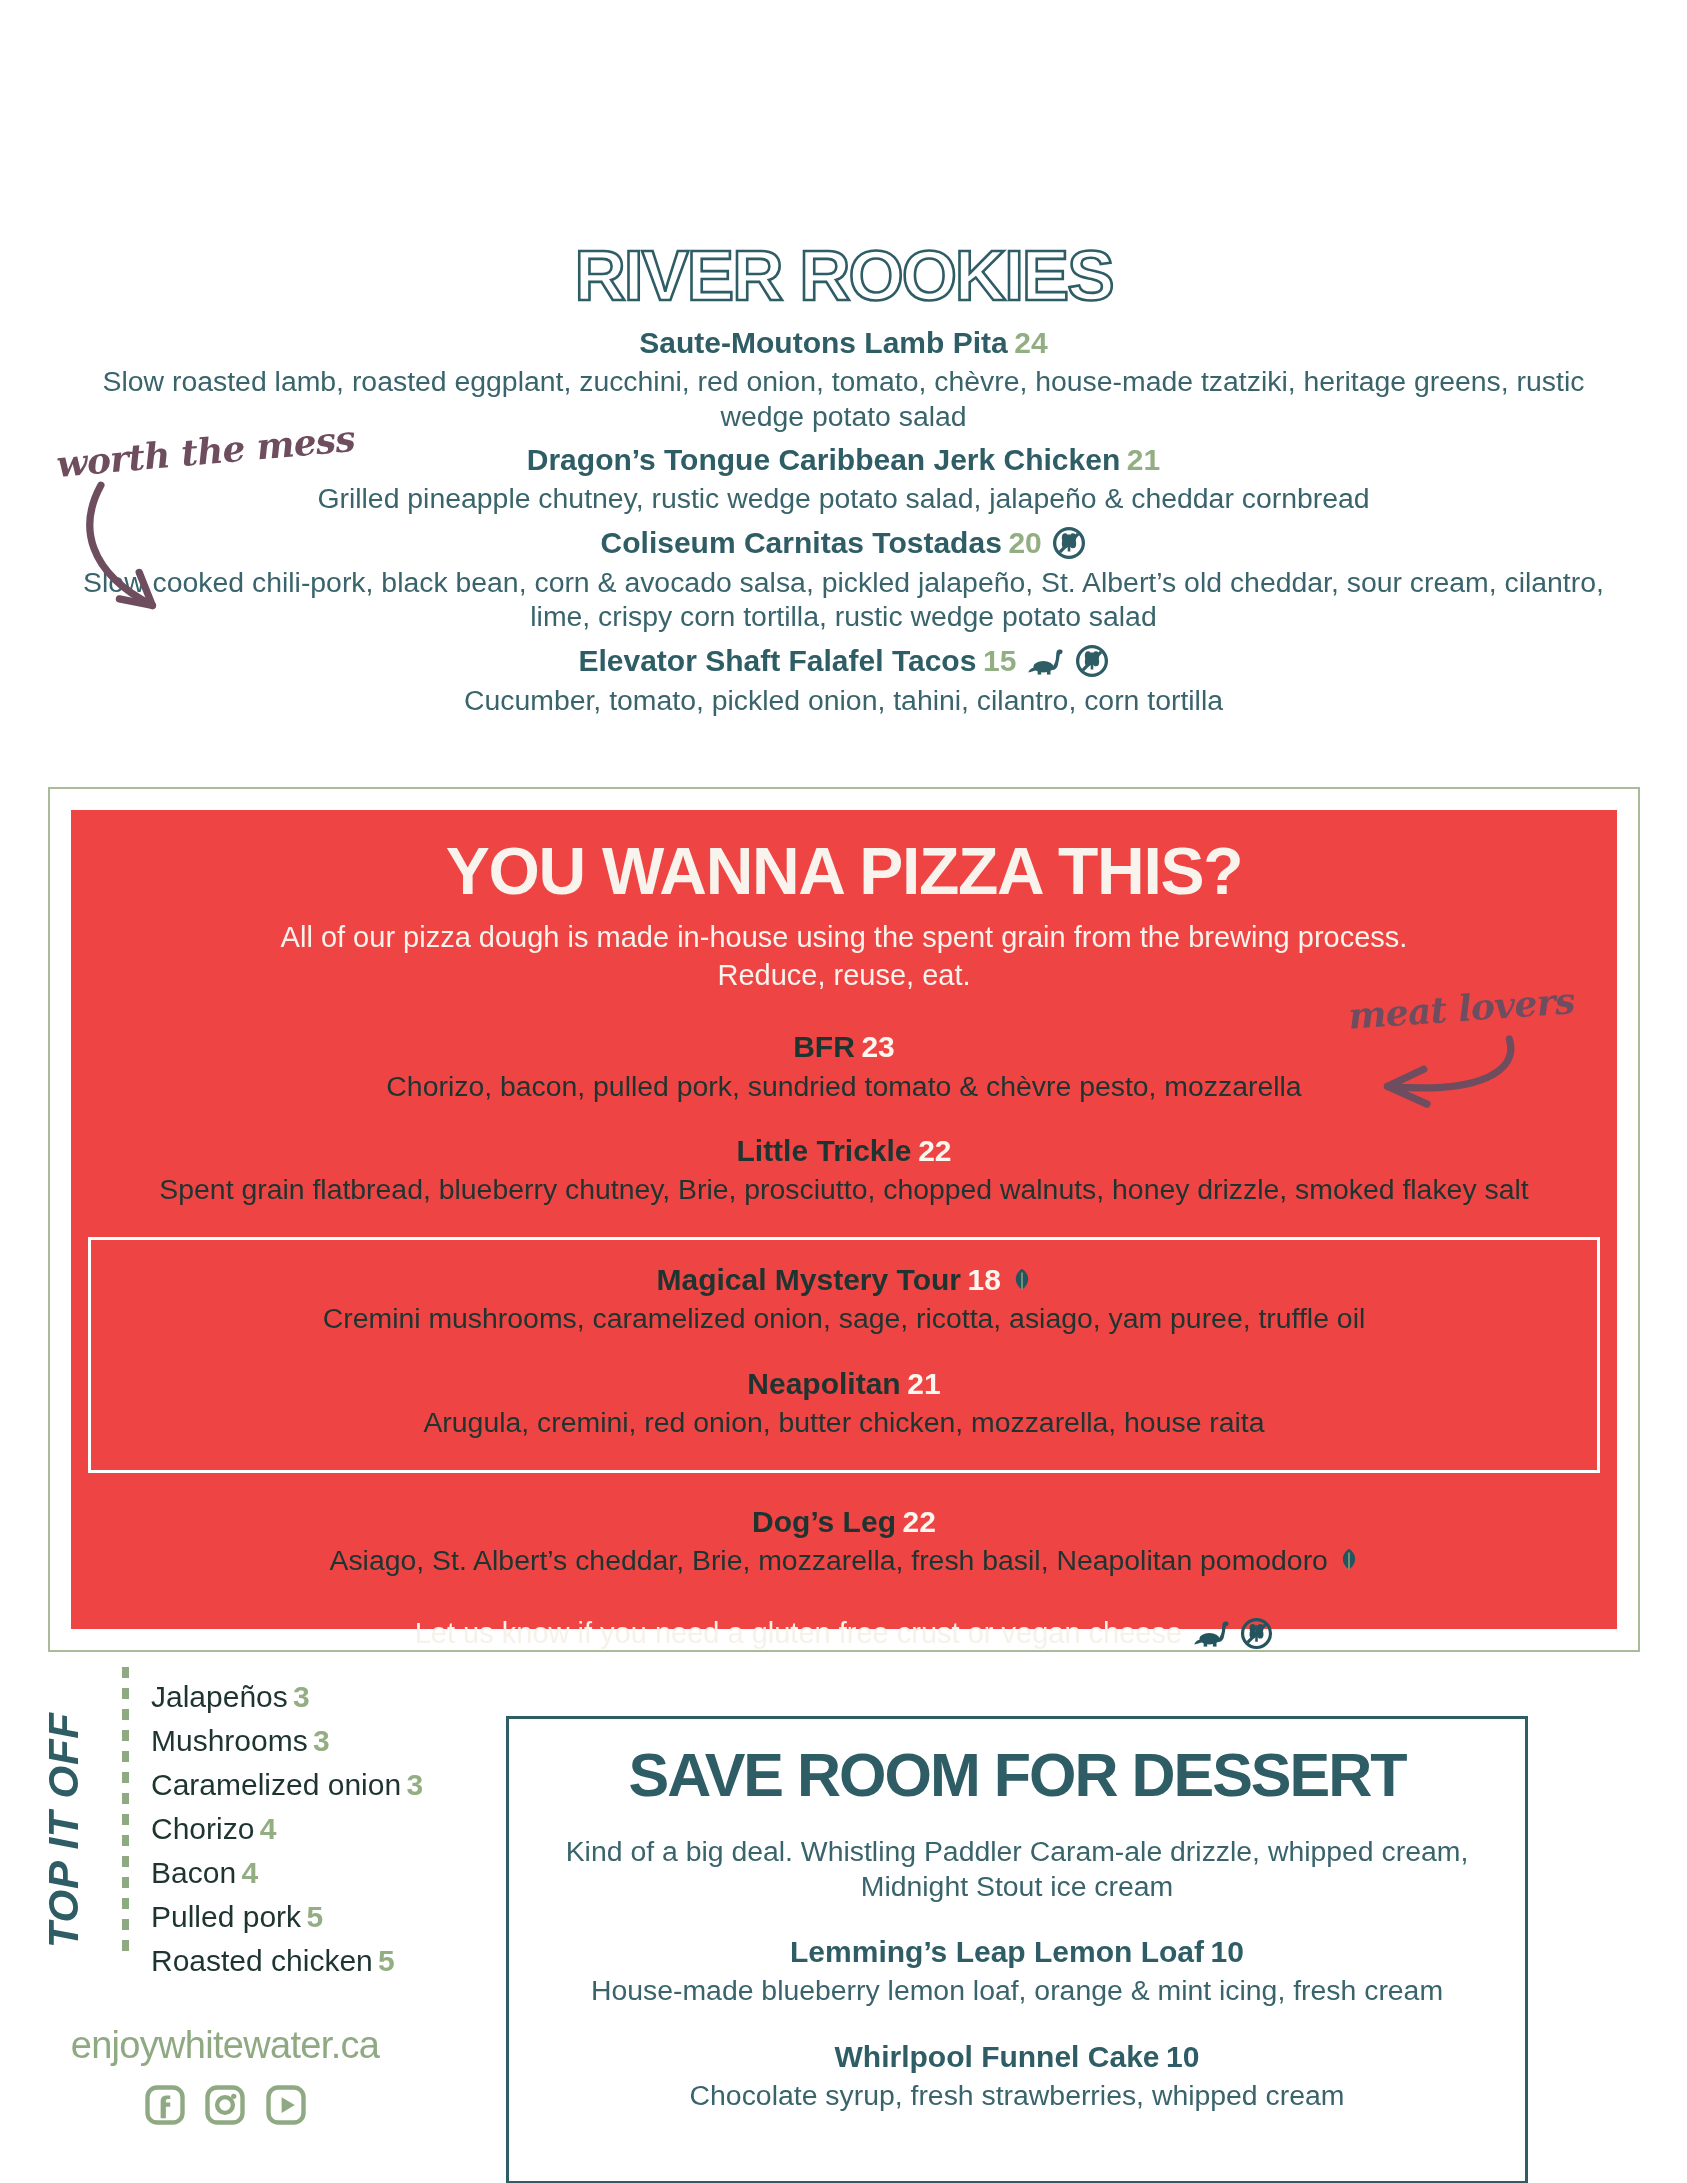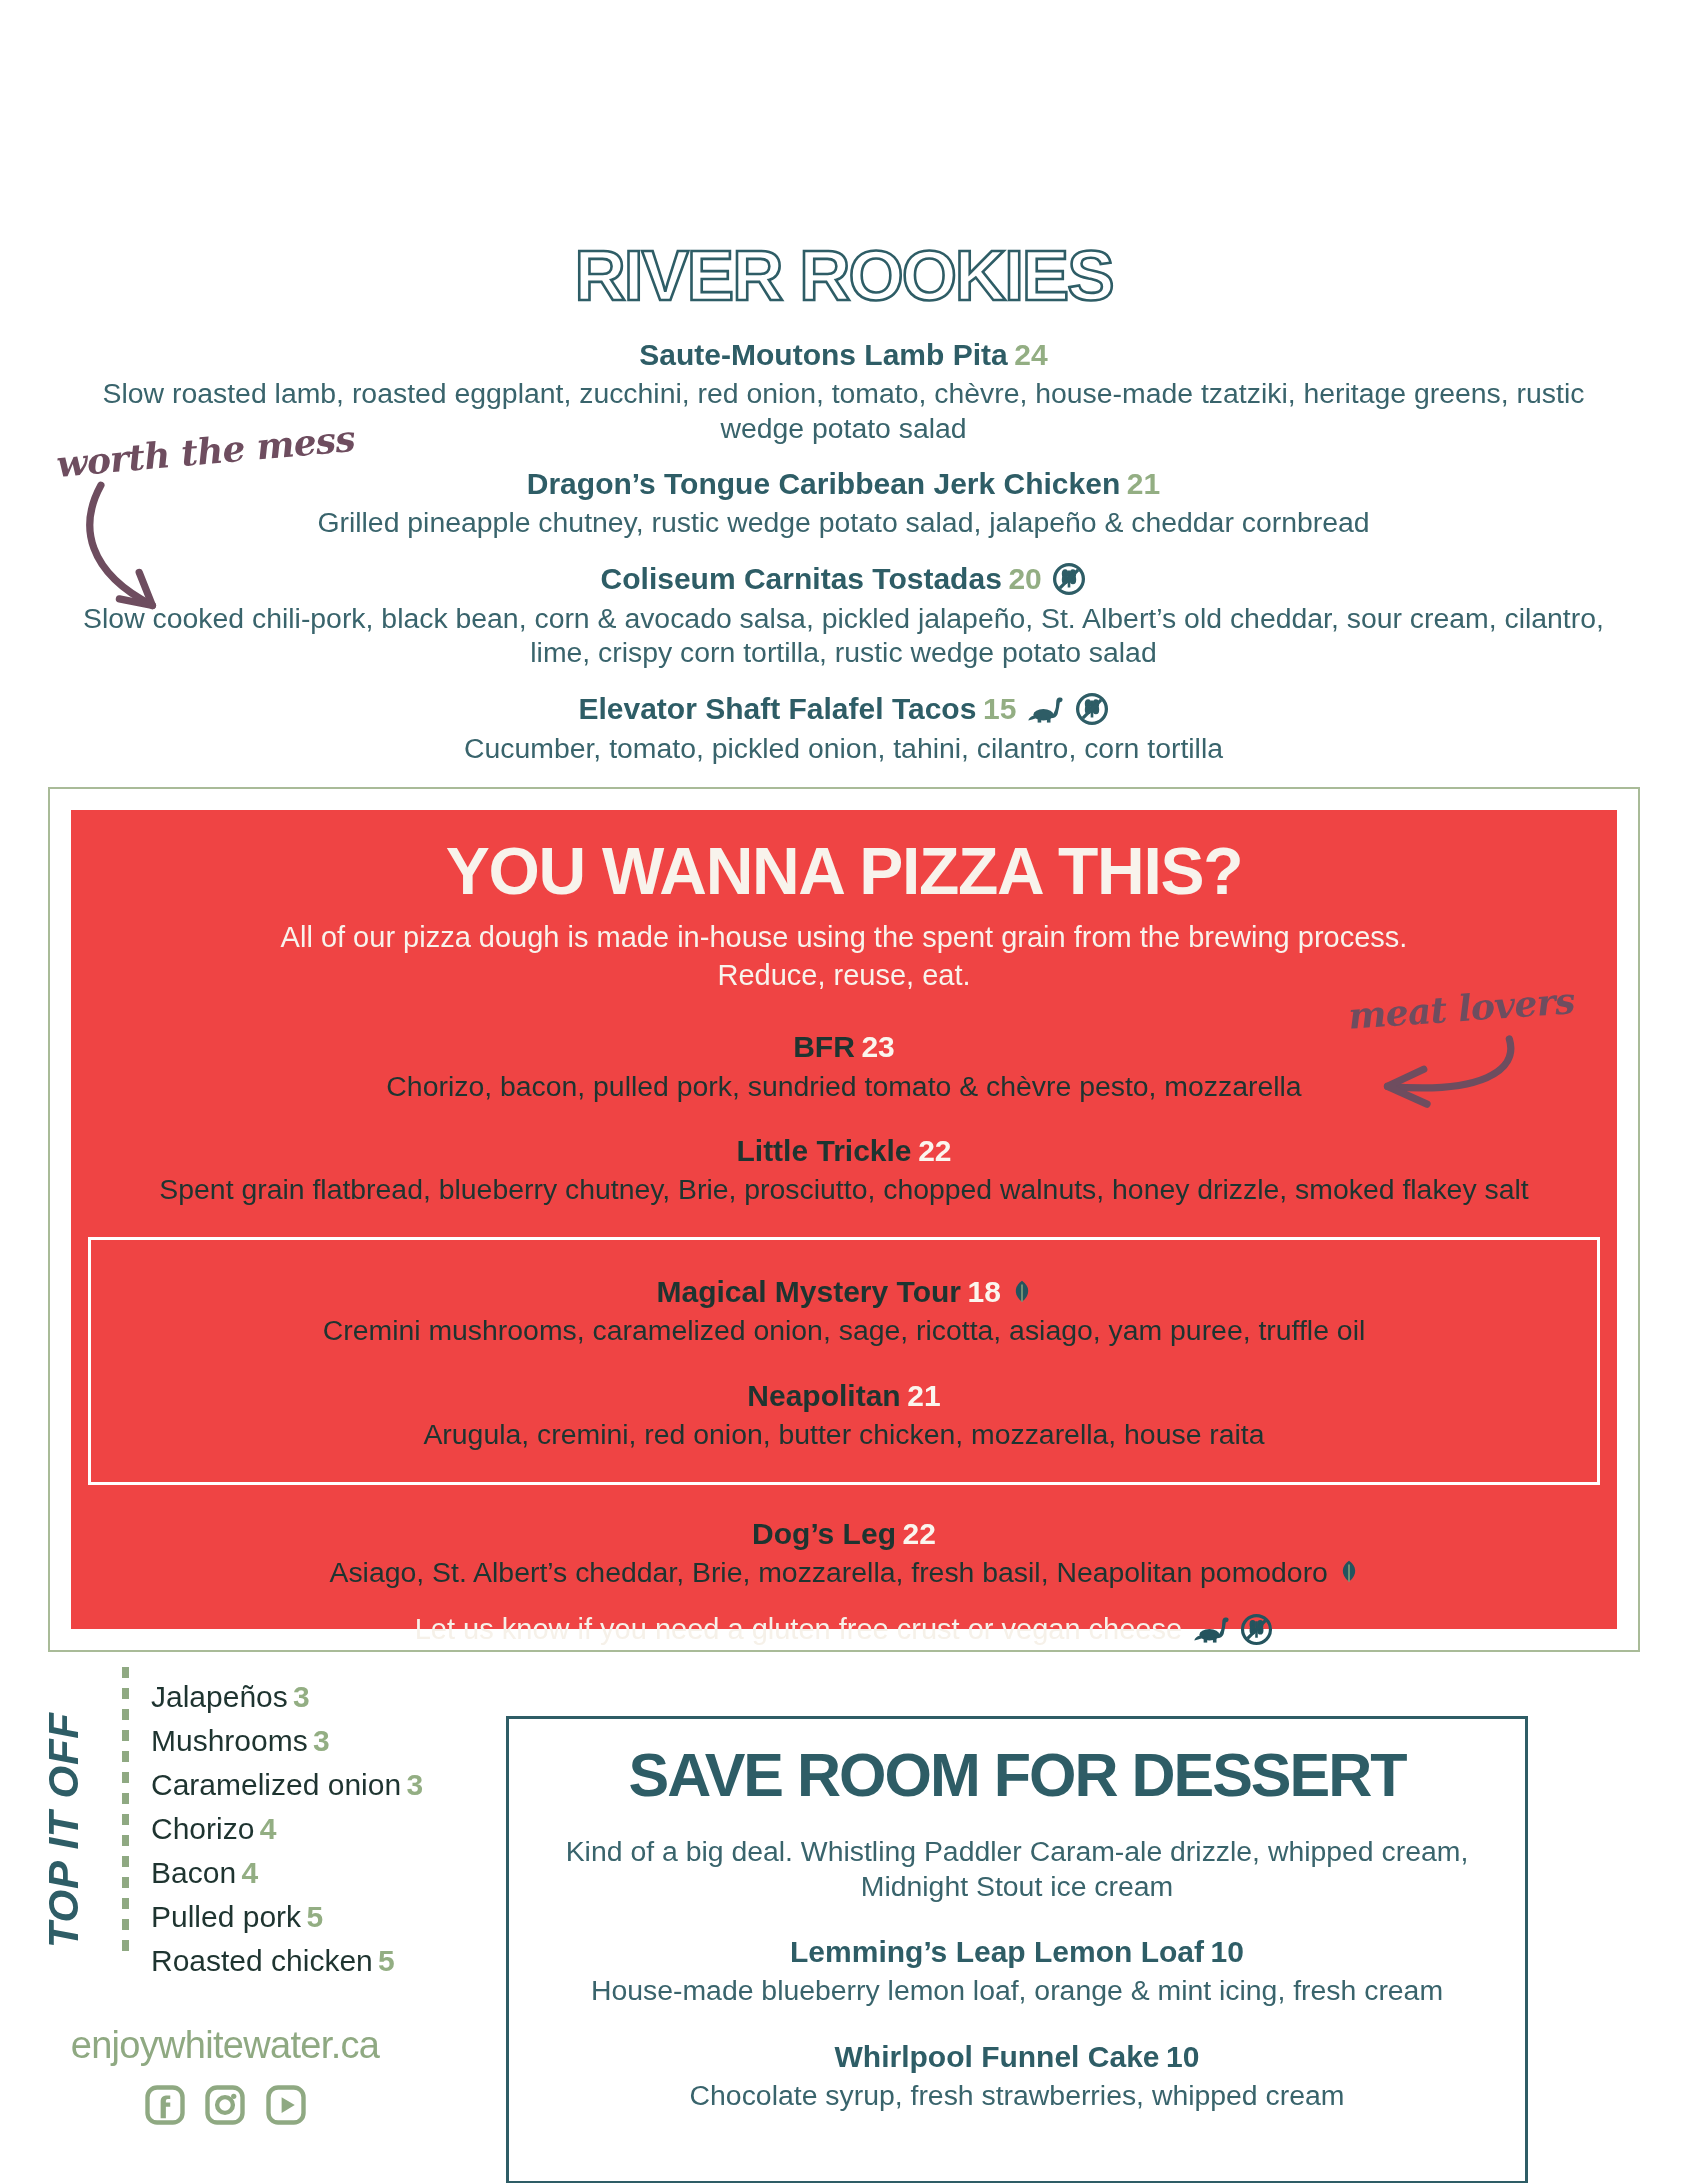--- a/index.html
+++ b/index.html
@@ -11,21 +11,21 @@
 
   
   .display { font-weight:700; letter-spacing:-2px; }
   .outline-title {
     font-size:71px; color:#ffffff;
     -webkit-text-stroke:2.6px #2e5d66;
     text-shadow:0 0 0.7px #2e5d66;
   }
 
   
-  .item { margin-top:20px; }
+  .item { margin-top:8px; }
   .item-title { font-size:30px; font-weight:700; color:#2e5d66; line-height:1.25; }
   .price { font-weight:700; color:#93ae83; margin-left:6.6px; }
   .item-desc { font-size:28.4px; color:#39646c; line-height:1.22; margin:2.6px auto 0; max-width:1522px; }
 
   
   #rookies { position:absolute; left:0; top:235px; width:1687px; }
   #rookies .item-desc { max-width:1535px; }
 
   
   .script-note {
@@ -46,21 +46,21 @@
     background:#ef4444; text-align:center; padding-top:22.5px;
   }
   #pizza-title { font-size:66px; color:#f8f3ec; letter-spacing:-1.3px; }
   .pizza-intro { font-size:29px; color:#f8f3ec; line-height:1.3; }
   #pizza-fill .item-title, #pizza-fill .item-desc { color:#1e3430; }
   #pizza-fill .price { color:#fbf6ee; }
   #pizza-fill .item-desc { max-width:1442px; }
   #featured-box {
     margin:30px 17px 0; border:3.3px solid #ffffff; padding:13.2px 0 30px;
   }
-  #pizza-note { margin-top:24px; font-size:29px; color:#f6f1e9; }
+  #pizza-note { margin-top:40px; font-size:29px; color:#f6f1e9; }
   #ml-note { position:absolute; right:63px; top:198px; transform:rotate(-4deg); }
   #ml-arrow { position:absolute; right:112px; top:246px; }
 
   .icon { vertical-align:middle; margin-left:10.6px; position:relative; top:-2.6px; }
 
   
   #topitoff-label {
     position:absolute; left:40px; top:1948px;
     transform:rotate(-90deg); transform-origin:0 0;
     font-style:italic; font-weight:700; font-size:42px; letter-spacing:0.7px;

